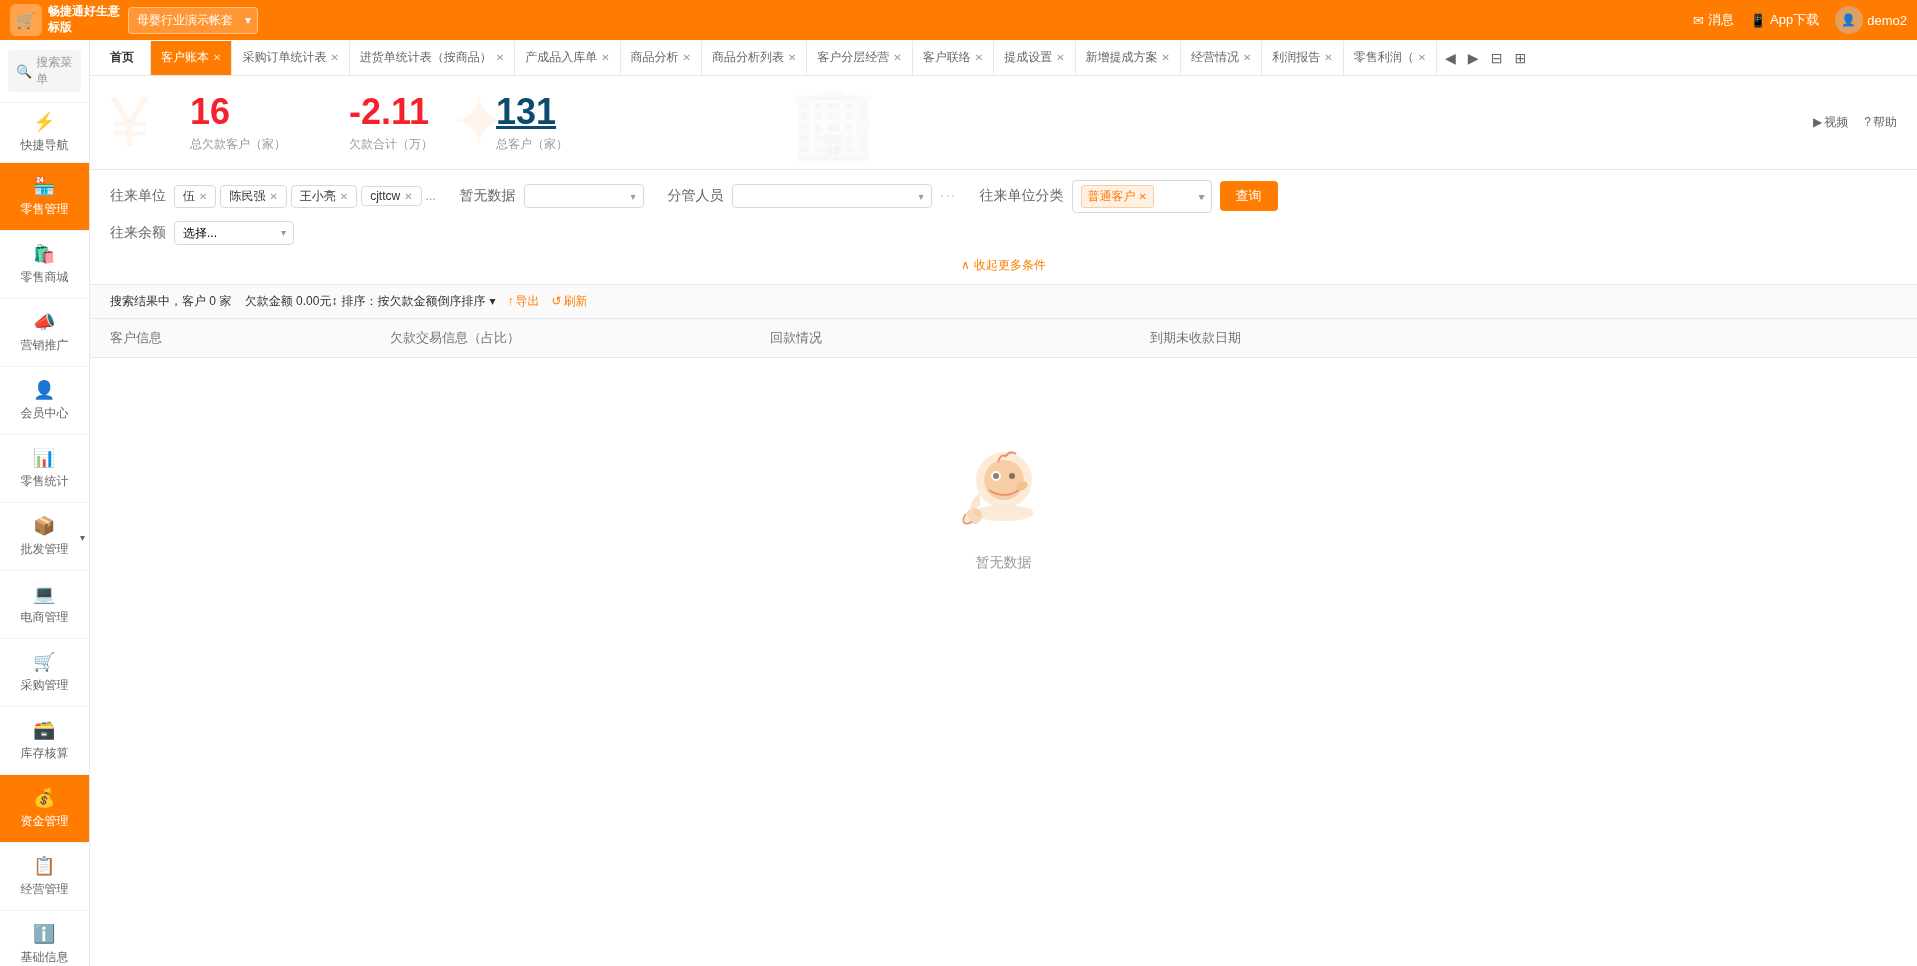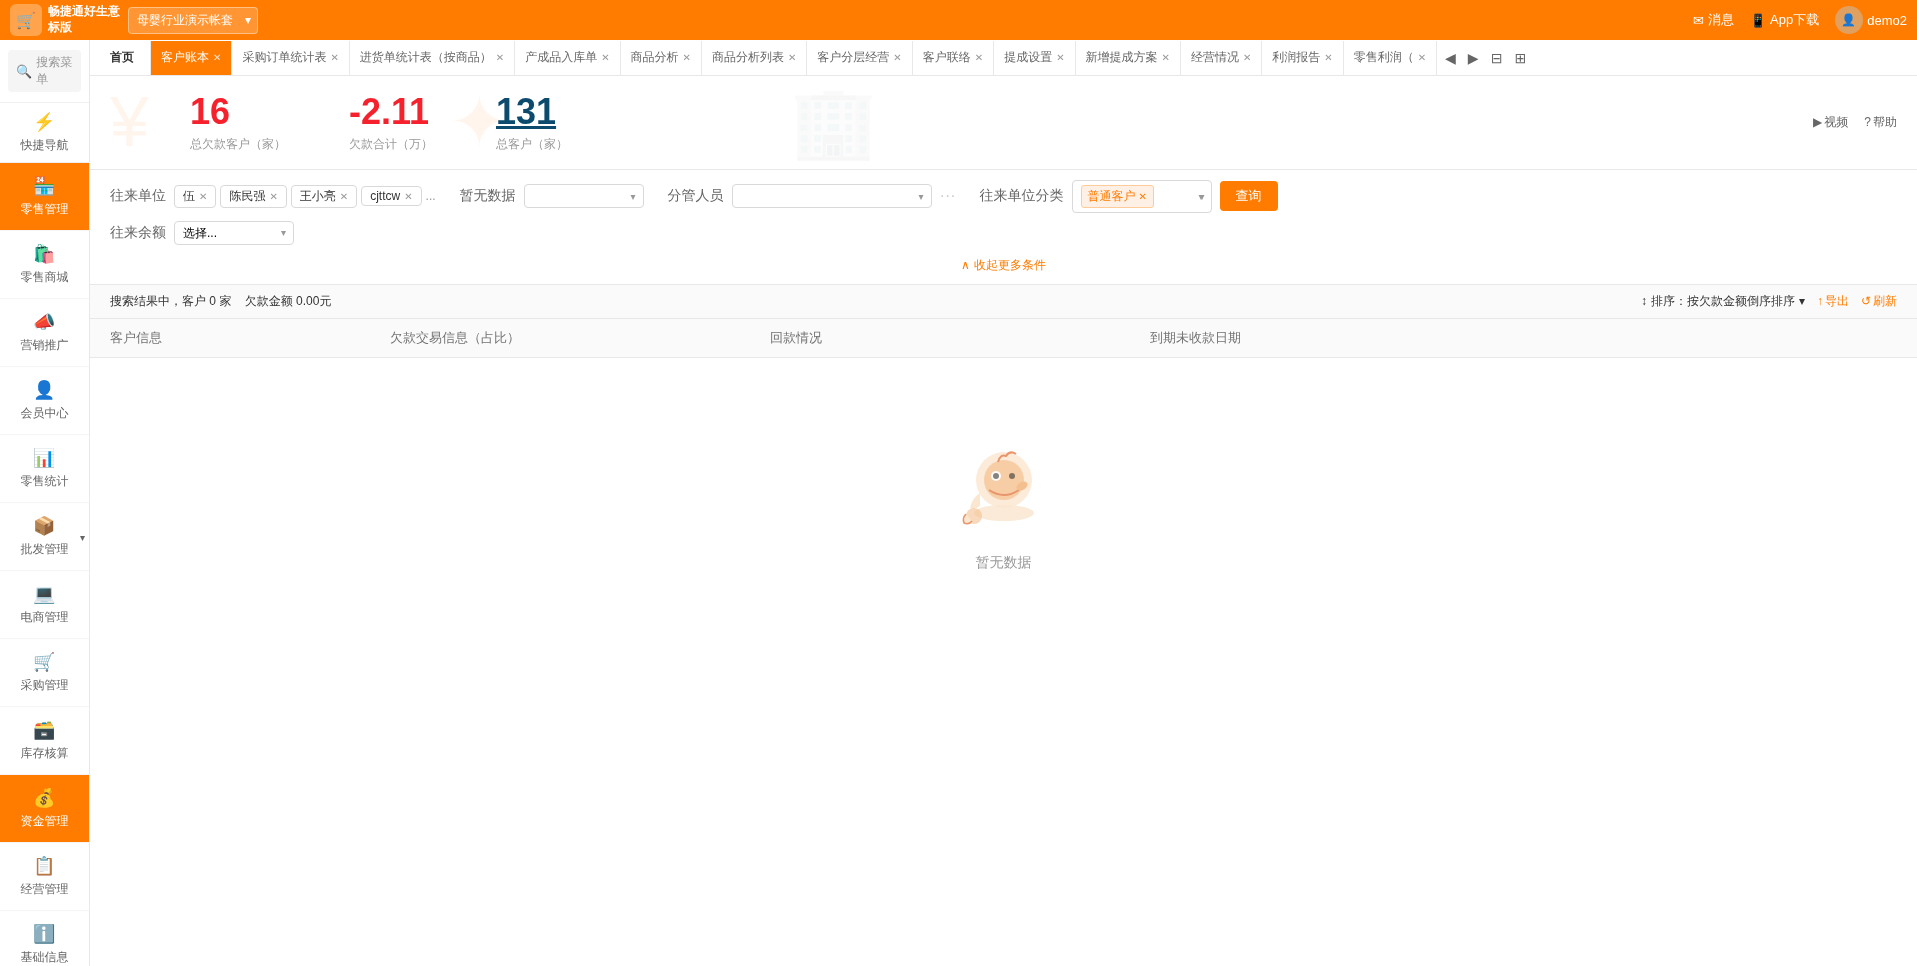--- a/index.html
+++ b/index.html
@@ -58,21 +58,21 @@
     .filter-label { color: #666; font-size: 14px; white-space: nowrap; }
     .filter-tag-group { display: flex; align-items: center; gap: 4px; flex-wrap: wrap; }
     .filter-tag { display: flex; align-items: center; gap: 4px; background: #fff; border: 1px solid #d9d9d9; border-radius: 4px; padding: 2px 8px; font-size: 12px; color: #333; }
     .filter-tag .tag-close { color: #999; cursor: pointer; font-size: 10px; }
     .filter-tag-more { color: #999; cursor: pointer; font-size: 12px; }
     .collapse-btn { display: flex; align-items: center; gap: 4px; color: #ff7c00; font-size: 12px; cursor: pointer; justify-content: center; }
     .selected-tag { display: flex; align-items: center; gap: 3px; background: #fff0e6; border: 1px solid #ffcc99; border-radius: 3px; padding: 2px 6px; font-size: 12px; color: #ff7c00; }
     .selected-tag .tag-close { color: #ff7c00; cursor: pointer; font-size: 10px; }
 
     
-    .results-bar { background: #fafafa; padding: 8px 20px; border-bottom: 1px solid #e8e8e8; display: flex; align-items: center; justify-content: space-between; flex-shrink: 0; }
+    .results-bar { background: #fafafa; padding: 8px 20px; border-bottom: 1px solid #e8e8e8; display: flex; align-items: center; justify-content: flex-start; flex-shrink: 0; }
     .results-text { font-size: 12px; color: #666; }
     .results-text span { color: #333; }
     .results-actions { display: flex; align-items: center; gap: 12px; font-size: 12px; color: #666; }
     .results-actions .action-link { cursor: pointer; display: flex; align-items: center; gap: 2px; color: #ff7c00; }
     .sort-select { display: flex; align-items: center; gap: 4px; cursor: pointer; color: #333; }
 
     
     .table-area { flex: 1; overflow: auto; background: #fff; }
     .table-header { display: grid; grid-template-columns: 280px 380px 380px 1fr; background: #fafafa; border-bottom: 1px solid #e8e8e8; padding: 10px 20px; }
     .table-header-cell { font-size: 13px; color: #737373; font-weight: 500; }

